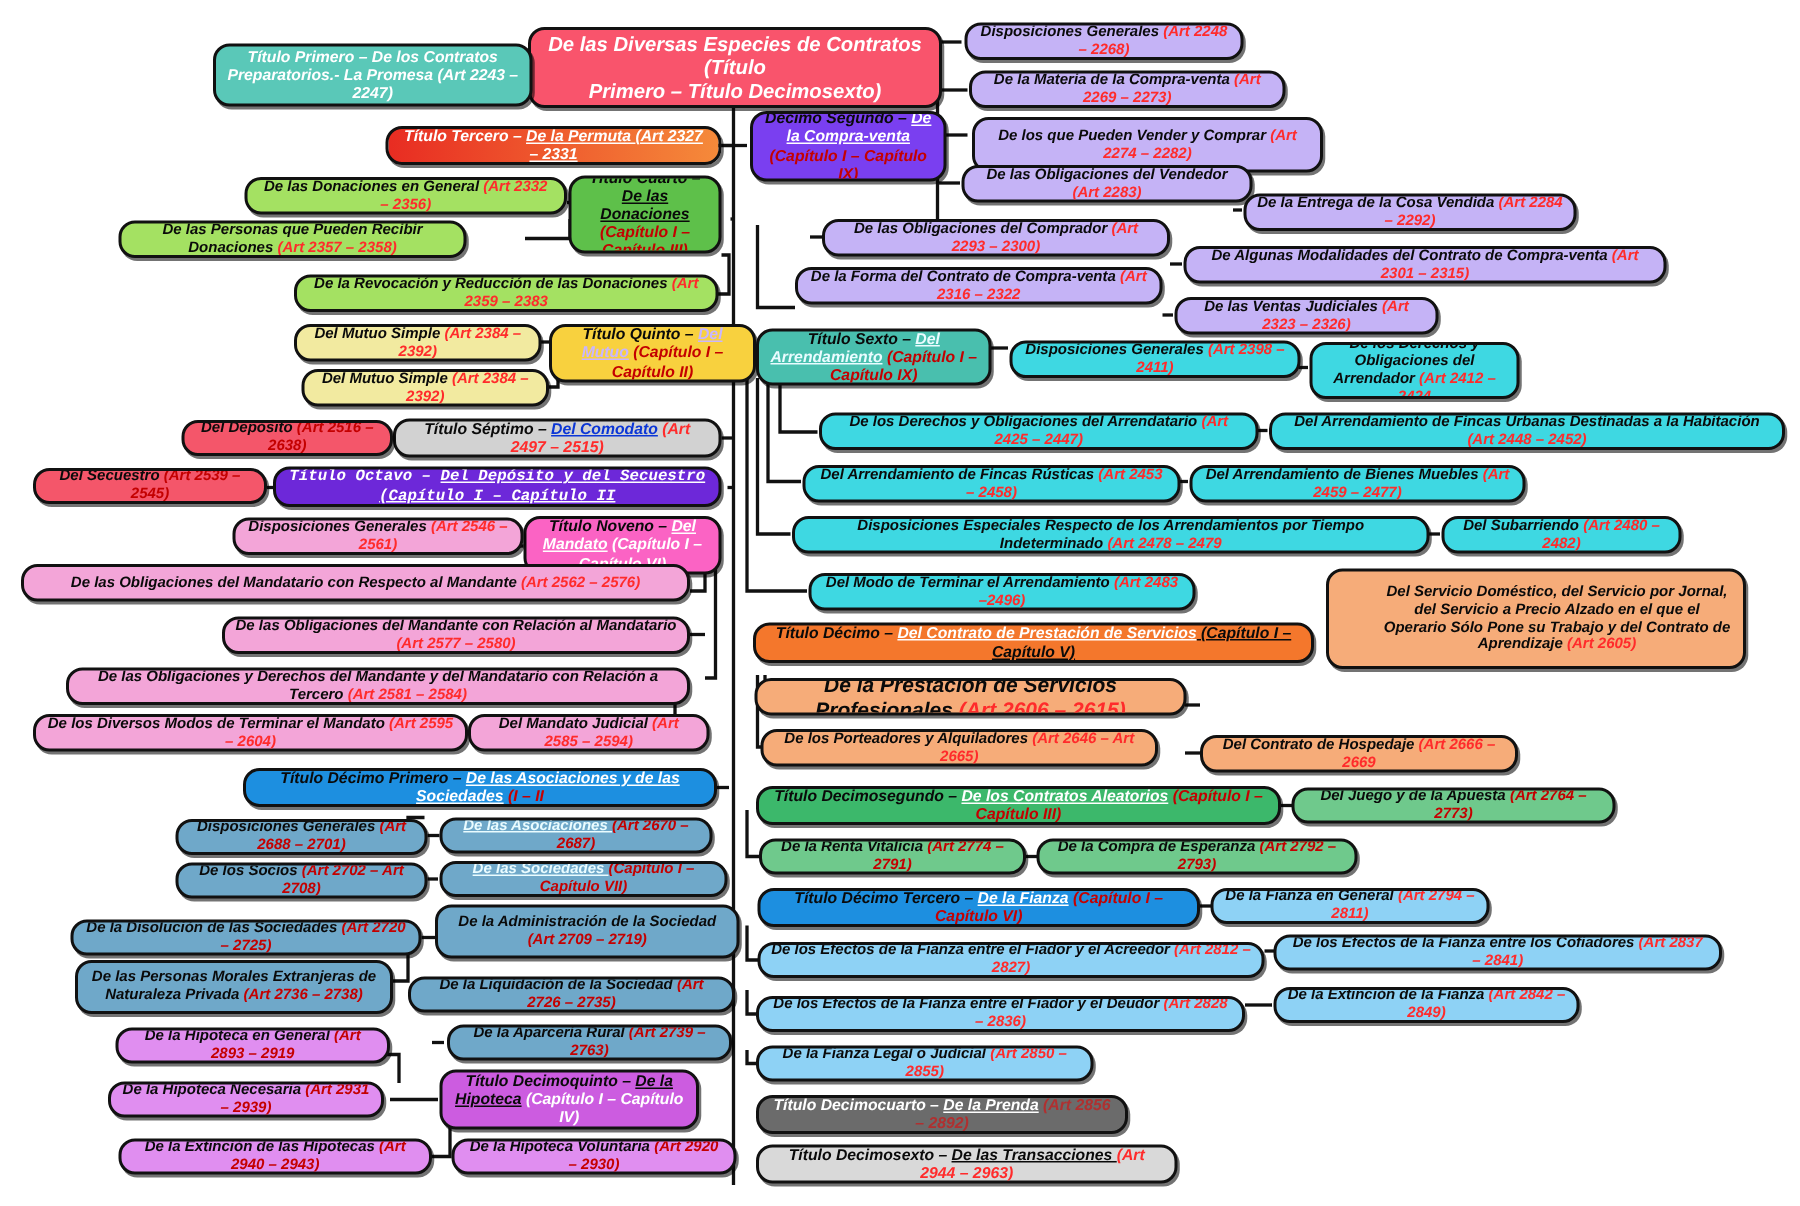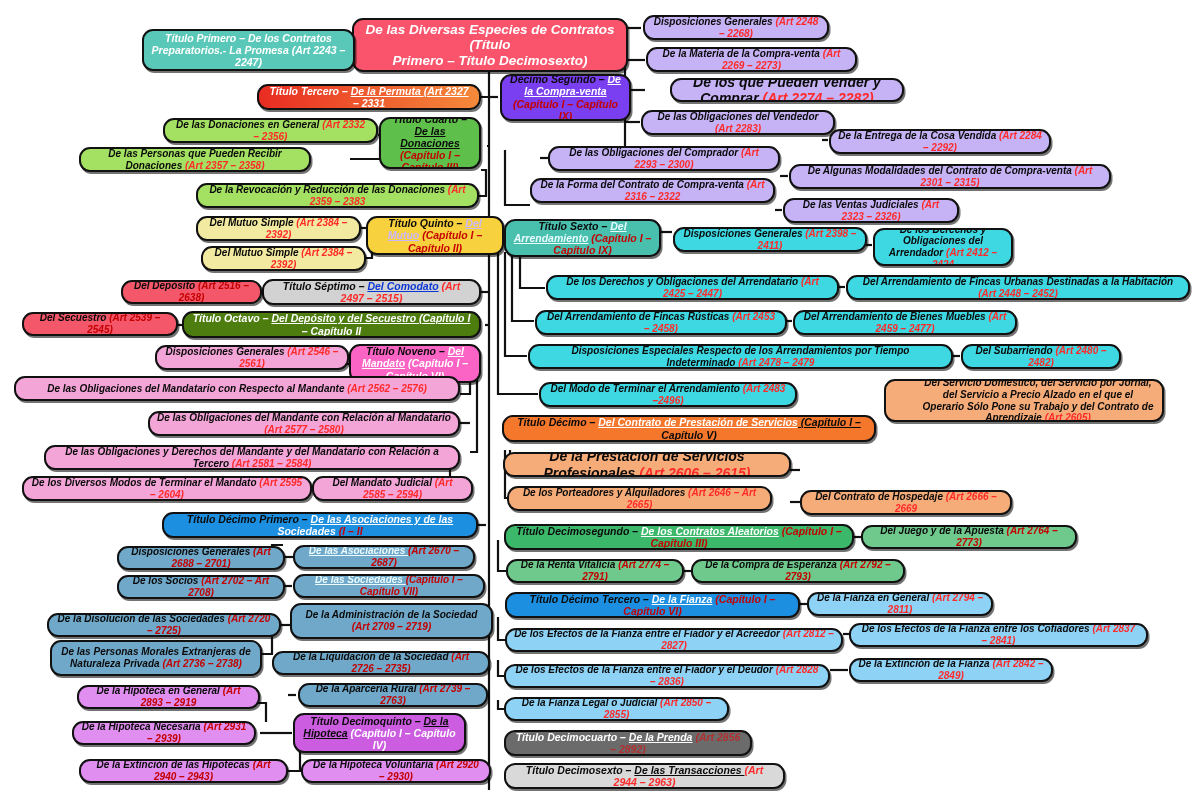--- a/index.html
+++ b/index.html
@@ -37,21 +37,21 @@
 
   
   .c-center { background:#f9546c; }
   .c-teal   { background:#5ac8b8; }
   .c-permuta{ background:linear-gradient(90deg,#e82c22 0%, #f58a3a 100%); }
   .c-green  { background:#5ec04a; }
   .c-lgreen { background:#a4e162; }
   .c-yellow { background:#f8d13e; }
   .c-lyel   { background:#f2eaa0; }
   .c-grey   { background:#d2d2d2; }
-  .c-red    { background:#4d7c0f; }
+  .c-red    { background:#6d28d9;font-family:Liberation Mono, monospace; }
   .c-lred   { background:#f4566a; }
   .c-pink   { background:#fb63c4; }
   .c-lpink  { background:#f3a5d8; }
   .c-purple { background:#7a3ff0; }
   .c-lpurp  { background:#c5b3f6; }
   .c-cyan   { background:#3ed8e2; }
   .c-tealdk { background:#49bfae; }
   .c-orange { background:#f4772c; }
   .c-lorange{ background:#f6ac79; }
   .c-blue   { background:#1d8fe0; }
@@ -248,21 +248,21 @@
   <div class="node c-purple" style="left:500px; top:74px; width:131px; height:47px; font-size:10.5px;">
     <span><span>Décimo Segundo – </span><span class="wh u">De la Compra-venta </span><span class="art-d">(Capítulo I – Capítulo IX)</span></span>
   </div>
 
   <div class="node c-lpurp" style="left:643px; top:15px; width:186px; height:25px; font-size:10px;">
     <span><span>Disposiciones Generales </span><span class="art">(Art 2248 – 2268)</span></span>
   </div>
   <div class="node c-lpurp" style="left:646px; top:47px; width:211px; height:25px; font-size:10px;">
     <span><span>De la Materia de la Compra-venta </span><span class="art">(Art 2269 –  2273)</span></span>
   </div>
-  <div class="node c-lpurp" style="left:648px; top:78px; width:234px; height:24px; font-size:14px;margin-left:22px;">
+  <div class="node c-lpurp" style="left:648px; top:78px; width:234px; height:37px; font-size:10px;">
     <span><span>De los que Pueden Vender y Comprar </span><span class="art">(Art 2274 – 2282)</span></span>
   </div>
   <div class="node c-lpurp" style="left:641px; top:110px; width:194px; height:25px; font-size:10px;">
     <span><span>De las Obligaciones del Vendedor </span><span class="art">(Art 2283)</span></span>
   </div>
   <div class="node c-lpurp" style="left:829px; top:129px; width:222px; height:25px; font-size:10px;">
     <span><span>De la Entrega de la Cosa Vendida </span><span class="art">(Art 2284 –  2292)</span></span>
   </div>
   <div class="node c-lpurp" style="left:548px; top:146px; width:232px; height:25px; font-size:10px;">
     <span><span>De las Obligaciones del Comprador </span><span class="art">(Art 2293 –  2300)</span></span>
@@ -306,21 +306,21 @@
     <span><span>Del Subarriendo </span><span class="art">(Art 2480 – 2482)</span></span>
   </div>
   <div class="node c-cyan" style="left:539px; top:382px; width:258px; height:25px; font-size:10px;">
     <span><span>Del Modo de Terminar el Arrendamiento </span><span class="art">(Art 2483 –2496)</span></span>
   </div>
 
   <div class="node c-orange" style="left:502px; top:415px; width:374px; height:27px; font-size:10.5px;">
     <span><span>Título Décimo – </span><span class="wh u">Del Contrato de Prestación de Servicios</span><span class="u"> (Capítulo I – Capítulo V)</span></span>
   </div>
 
-  <div class="node c-lorange" style="left:884px; top:379px; width:280px; height:43px; font-size:10px;padding-left:35px;">
+  <div class="node c-lorange" style="left:884px; top:379px; width:280px; height:67px; font-size:10px;padding-left:35px;">
     <span><span>Del Servicio Doméstico, del Servicio por Jornal, del Servicio a Precio Alzado en el que el Operario Sólo Pone su Trabajo y del Contrato de Aprendizaje </span><span class="art">(Art 2605)</span></span>
   </div>
   <div class="node c-lorange" style="left:503px; top:452px; width:288px; height:25px; font-size:14px;">
     <span><span>De la Prestación de Servicios Profesionales </span><span class="art">(Art 2606 – 2615)</span></span>
   </div>
   <div class="node c-lorange" style="left:507px; top:486px; width:265px; height:25px; font-size:10px;">
     <span><span>De los Porteadores y Alquiladores </span><span class="art">(Art 2646 – Art 2665)</span></span>
   </div>
   <div class="node c-lorange" style="left:800px; top:490px; width:212px; height:25px; font-size:10px;">
     <span><span>Del Contrato de Hospedaje </span><span class="art">(Art 2666 –  2669</span></span>

